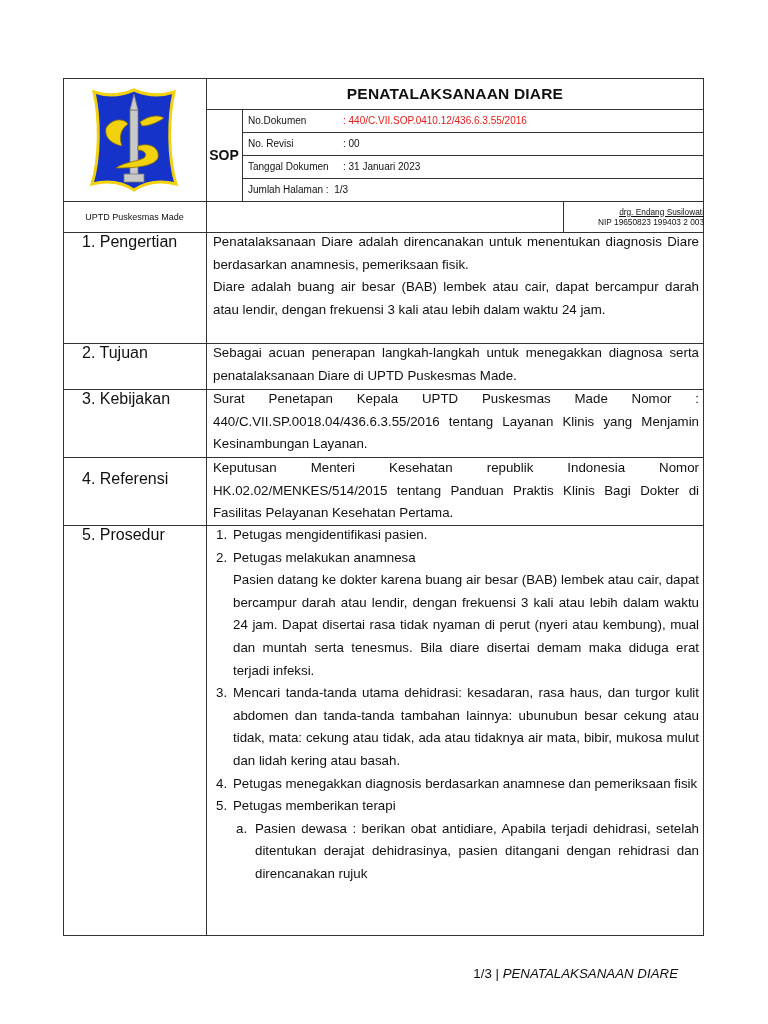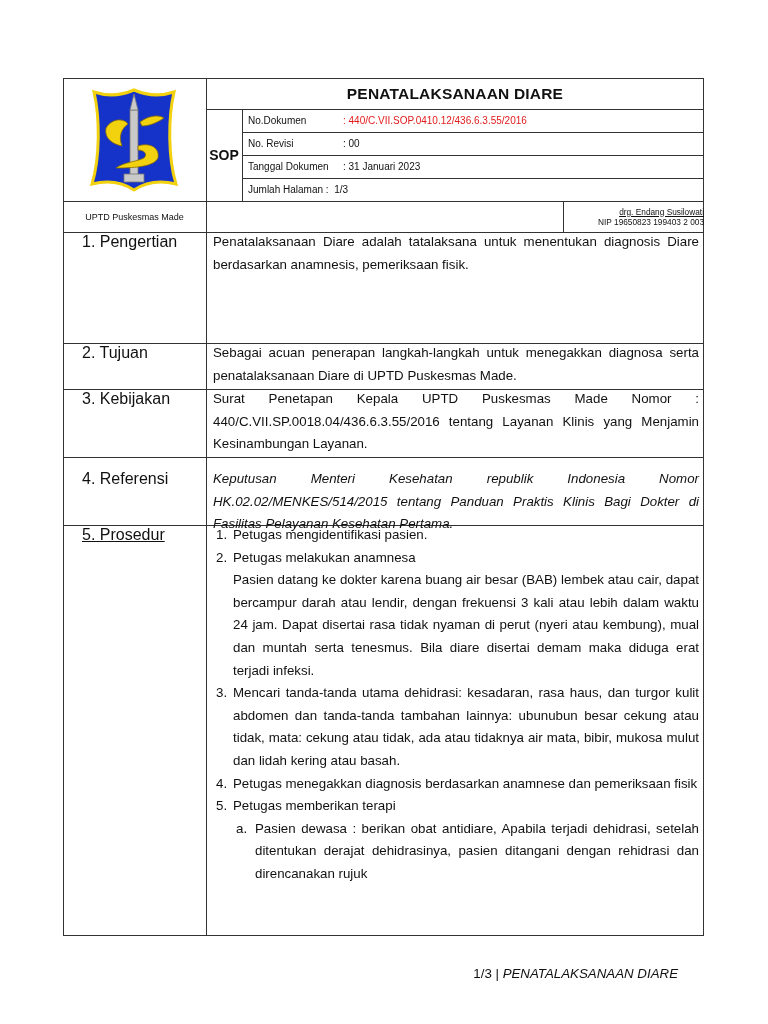--- a/index.html
+++ b/index.html
@@ -96,33 +96,34 @@
 </div>
 
 <div class="line-v" style="left:206px;top:232px;height:704px;"></div>
 <div class="line-h" style="left:63px;top:343px;width:641px;"></div>
 <div class="line-h" style="left:63px;top:389px;width:641px;"></div>
 <div class="line-h" style="left:63px;top:457px;width:641px;"></div>
 <div class="line-h" style="left:63px;top:525px;width:641px;"></div>
 
 <div class="lbl" style="top:231px;">1. Pengertian</div>
 <div class="txt" style="top:231px;">
-  <p>Penatalaksanaan Diare adalah tatalaksana untuk menentukan diagnosis Diare berdasarkan anamnesis, pemeriksaan fisik.</p>
+  <p>Penatalaksanaan Diare adalah direncanakan untuk menentukan diagnosis Diare berdasarkan anamnesis, pemeriksaan fisik.</p>
+  <p>Diare adalah buang air besar (BAB) lembek atau cair, dapat bercampur darah atau lendir, dengan frekuensi 3 kali atau lebih dalam waktu 24 jam.</p>
 </div>
 
 <div class="lbl" style="top:342px;">2. Tujuan</div>
 <div class="txt" style="top:342px;">Sebagai acuan penerapan langkah-langkah untuk menegakkan diagnosa serta penatalaksanaan Diare di UPTD Puskesmas Made.</div>
 
 <div class="lbl" style="top:388px;">3. Kebijakan</div>
 <div class="txt" style="top:388px;">Surat Penetapan Kepala UPTD Puskesmas Made Nomor : 440/C.VII.SP.0018.04/436.6.3.55/2016 tentang Layanan Klinis yang Menjamin Kesinambungan Layanan.</div>
 
 <div class="lbl" style="top:468px;">4. Referensi</div>
-<div class="txt" style="top:468px;font-style:italic;">Keputusan Menteri Kesehatan republik Indonesia Nomor HK.02.02/MENKES/514/2015 tentang Panduan Praktis Klinis Bagi Dokter di Fasilitas Pelayanan Kesehatan Pertama.</div>
+<div class="txt" style="top:457px;">Keputusan Menteri Kesehatan republik Indonesia Nomor HK.02.02/MENKES/514/2015 tentang Panduan Praktis Klinis Bagi Dokter di Fasilitas Pelayanan Kesehatan Pertama.</div>
 
-<div class="lbl" style="top:524px;text-decoration:underline;">5. Prosedur</div>
+<div class="lbl" style="top:524px;">5. Prosedur</div>
 <div class="txt" style="top:524px;">
   <ul class="list">
     <li>
       <span class="num">1.</span>
       <span>Petugas mengidentifikasi pasien.</span>
     </li>
     <li>
       <span class="num">2.</span>
       <span>Petugas melakukan anamnesa</span>
       <div>Pasien datang ke dokter karena buang air besar (BAB) lembek atau cair, dapat bercampur darah atau lendir, dengan frekuensi 3 kali atau lebih dalam waktu 24 jam. Dapat disertai rasa tidak nyaman di perut (nyeri atau kembung), mual dan muntah serta tenesmus. Bila diare disertai demam maka diduga erat terjadi infeksi.</div>

